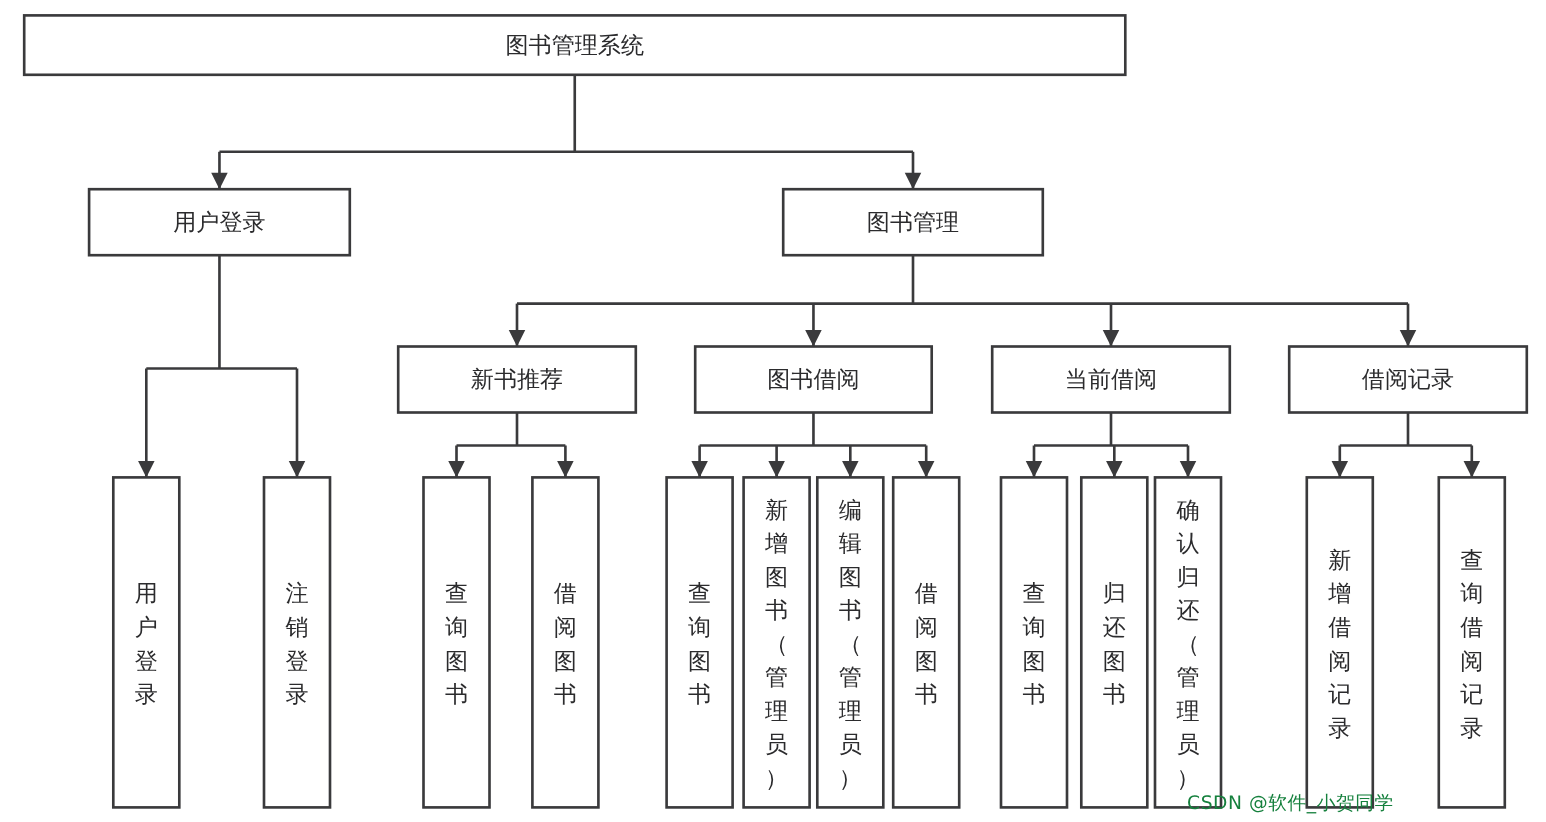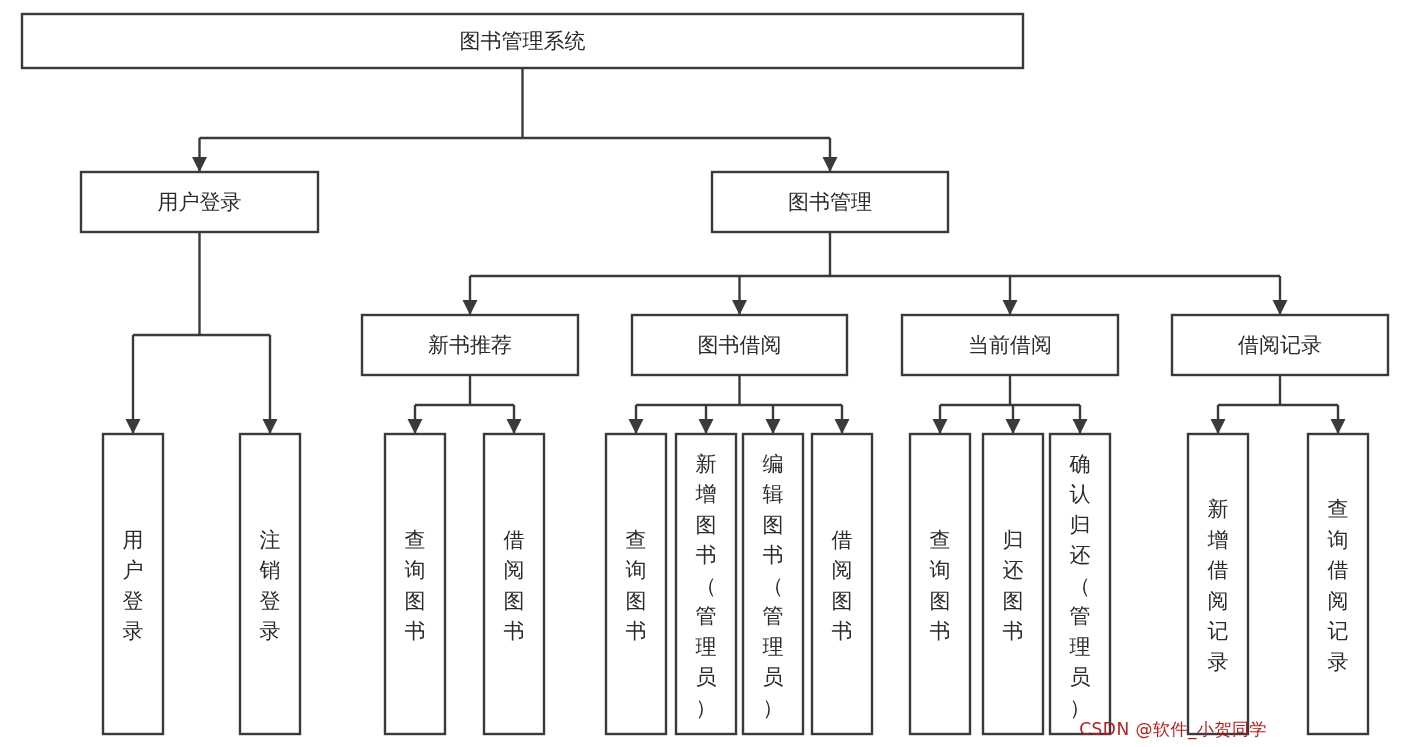--- a/index.html
+++ b/index.html
@@ -55,21 +55,21 @@
     font-size: 21px;
     fill: #2b2b2d;
     text-anchor: middle;
   }
   .watermark-text {
     position: absolute;
     right: 8px;
     bottom: 6px;
     font-family: "DejaVu Sans", "Liberation Sans", sans-serif;
     font-size: 17px;
-    color: #b91c1c;
+    color: #15803d;
     white-space: nowrap;
     letter-spacing: 0.5px;
   }
 </style>
 </head>
 <body>
 
 <div id="diagram-root">
   <svg class="diagram-canvas" id="diagram-canvas" viewBox="0 0 1405 747" xmlns="http://www.w3.org/2000/svg">
       <line x1="522.5" y1="68" x2="522.5" y2="138" class="connector-line"></line>

